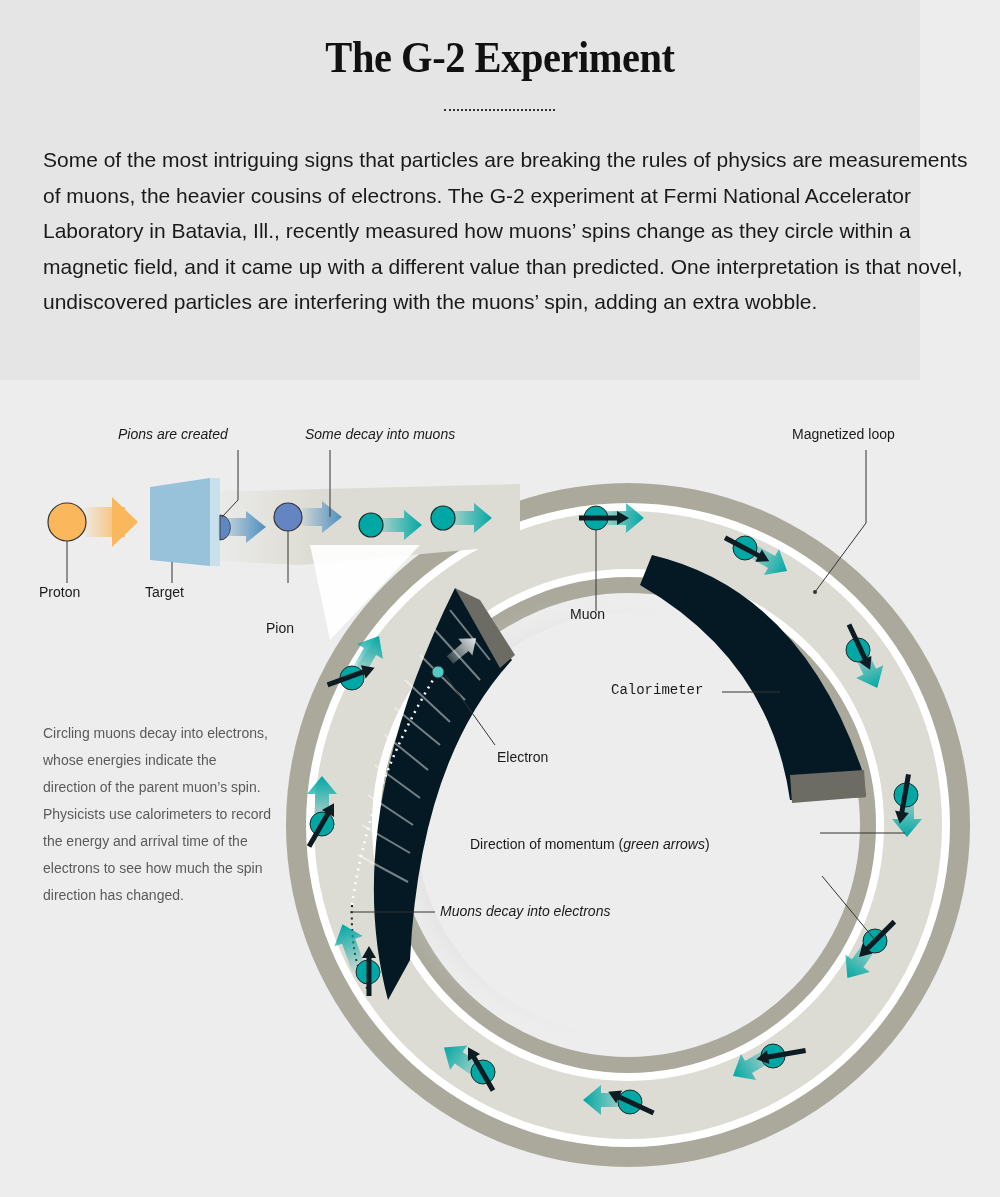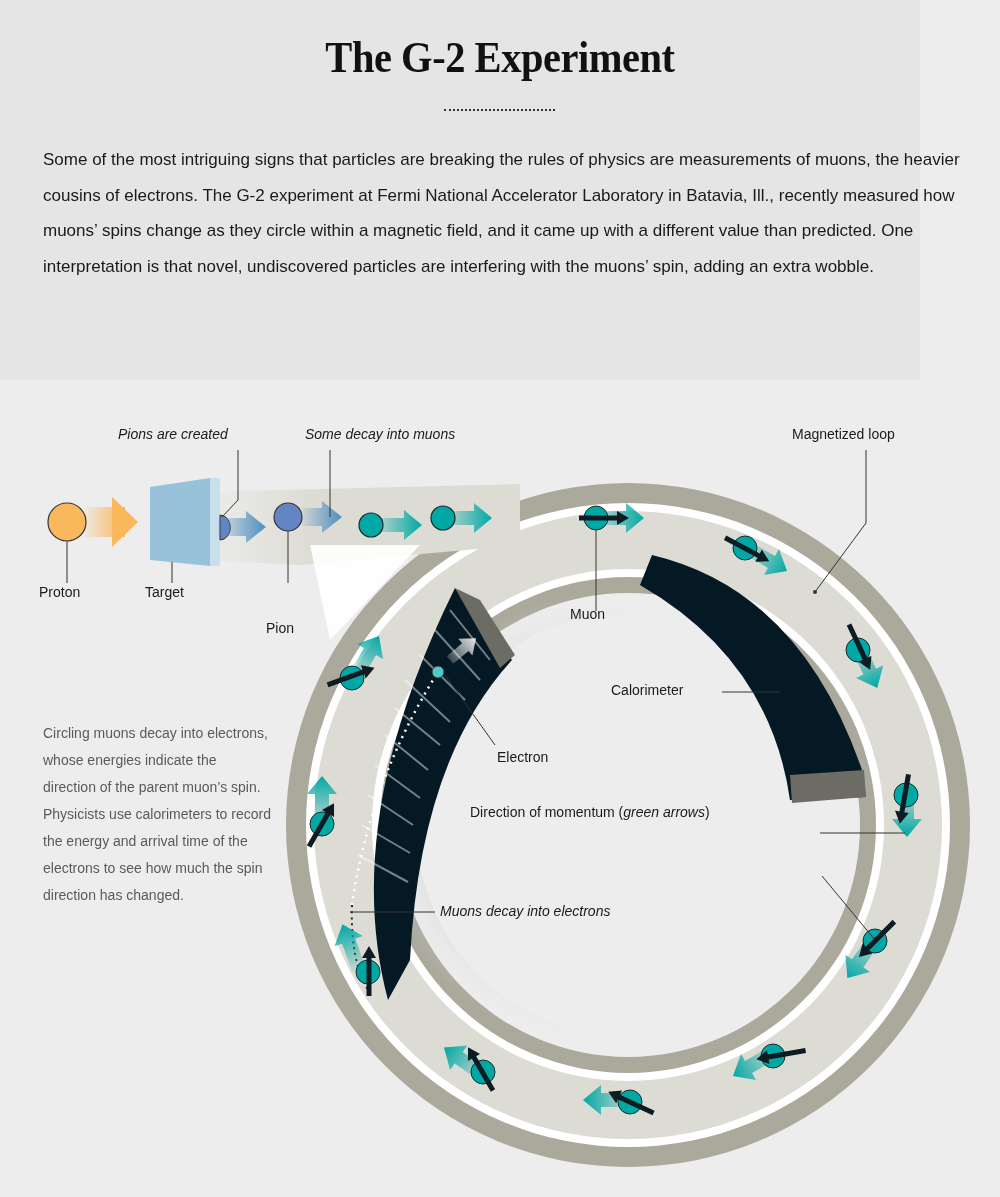--- a/index.html
+++ b/index.html
@@ -3,21 +3,21 @@
 <meta charset="utf-8">
 <style>
   html, body { margin: 0; padding: 0; }
   body { width: 1000px; height: 1197px; background: #ededed; overflow: hidden; position: relative; }
   .header { position: absolute; left: 0; top: 0; width: 920px; height: 380px; background: #e5e5e5; }
   .title { position: absolute; left: 0; top: 32px; width: 1000px; text-align: center;
     font-family: "Liberation Serif", "DejaVu Serif", serif; font-weight: bold; font-size: 44px;
     color: #111; letter-spacing: -0.5px; transform: scaleX(0.92); }
   .title-rule { position: absolute; left: 444px; top: 109px; width: 111px; border-top: 2px dotted #333; }
   .intro { position: absolute; left: 43px; top: 142px; width: 930px;
-    font-family: "Liberation Sans", sans-serif; font-size: 17px; line-height: 35.5px; color: #1a1a1a; }
+    font-family: "Liberation Sans", sans-serif; font-size: 21px; line-height: 35.5px; color: #1a1a1a; }
   .diagram { position: absolute; left: 0; top: 380px; width: 1000px; height: 817px; }
   .lbl { position: absolute; font-family: "Liberation Sans", sans-serif; font-size: 14px; color: #1a1a1a; white-space: nowrap; }
   .lbl i { font-style: italic; }
   .side-text { position: absolute; left: 43px; top: 720px; width: 230px;
     font-family: "Liberation Sans", sans-serif; font-size: 14px; line-height: 27px; color: #5a5a5a; }
 </style>
 </head>
 <body>
 
 <div class="header">
@@ -238,19 +238,19 @@
     <circle cx="815" cy="592" r="2" fill="#333"></circle>
   </svg>
 
   <div class="lbl" style="left:118px; top:46px;"><i>Pions are created</i></div>
   <div class="lbl" style="left:305px; top:46px;"><i>Some decay into muons</i></div>
   <div class="lbl" style="left:792px; top:46px;">Magnetized loop</div>
   <div class="lbl" style="left:39px; top:204px;">Proton</div>
   <div class="lbl" style="left:145px; top:204px;">Target</div>
   <div class="lbl" style="left:266px; top:204px;margin-top:36px;">Pion</div>
   <div class="lbl" style="left:570px; top:226px;">Muon</div>
-  <div class="lbl" style="left:611px; top:302px;">Calorimeter</div>
+  <div class="lbl" style="left:611px; top:302px;font-family:Liberation Mono, monospace;">Calorimeter</div>
   <div class="lbl" style="left:497px; top:369px;">Electron</div>
-  <div class="lbl" style="left:470px; top:424px;"><span>Direction of momentum (</span><i>green arrows</i><span>)</span></div>
+  <div class="lbl" style="left:470px; top:456px;"><span>Direction of momentum (</span><i>green arrows</i><span>)</span></div>
   <div class="lbl" style="left:440px; top:523px;"><i>Muons decay into electrons</i></div>
 </div>
 
 <div class="side-text">Circling muons decay into electrons, whose energies indicate the direction of the parent muon’s spin. Physicists use calorimeters to record the energy and arrival time of the electrons to see how much the spin direction has changed.</div>
 
 </body></html>

